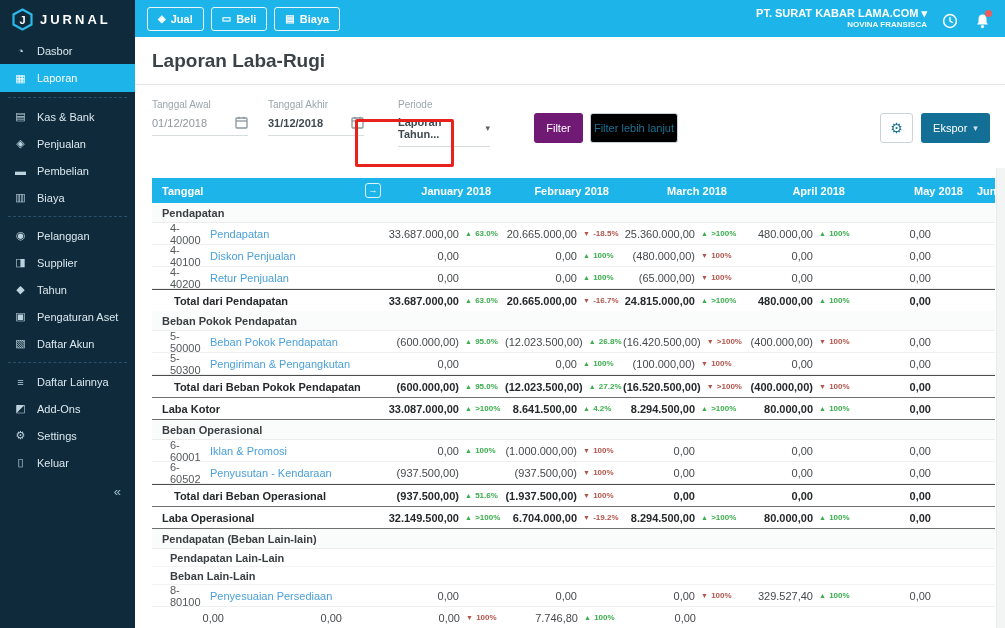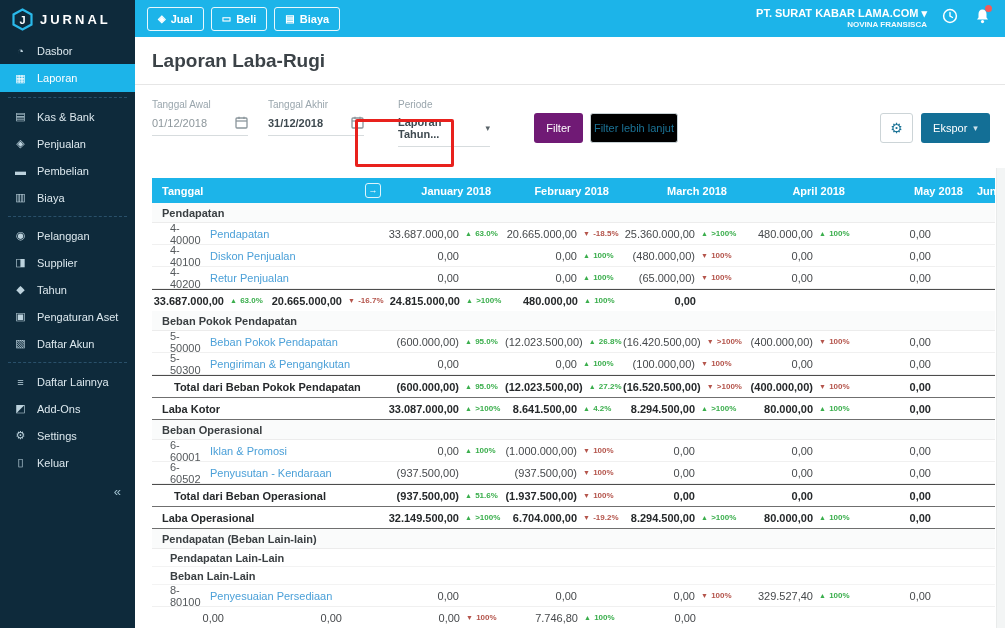--- a/index.html
+++ b/index.html
@@ -13,21 +13,21 @@
   .sb-item.active { background:#1cb4e9; color:#fff; height:28px; }
   .sb-ico { width:17px; margin-right:8px; font-size:11px; color:#bcd2dd; text-align:center; }
   .sb-item.active .sb-ico { color:#fff; }
   .sb-divider { border-top:1px dashed #29506a; margin:5px 8px; }
   .sb-collapse { text-align:right; padding:8px 14px 0 0; color:#9fc0cf; font-size:13px; cursor:pointer; }
 
   
   .topbar { position:absolute; left:135px; top:0; right:0; height:37px; background:#1cb4e9; display:flex; align-items:center; padding:0 14px 0 12px; z-index:9; }
   .tb-btn { display:inline-flex; align-items:center; gap:5px; border:1px solid rgba(255,255,255,.9); border-radius:3px; color:#fff; font-size:11px; font-weight:bold; height:24px; padding:0 10px; margin-right:7px; background:transparent; cursor:pointer; }
   .tb-btn .g { font-size:10px; }
-  .tb-right { margin-left:auto; display:flex; align-items:flex-start; gap:14px; }
+  .tb-right { margin-left:auto; display:flex; align-items:flex-end; gap:14px; }
   .tb-company { text-align:right; color:#fff; line-height:1.25; cursor:pointer; }
   .tb-company .co { font-size:11px; font-weight:bold; }
   .tb-company .us { font-size:8px; font-weight:bold; opacity:.95; }
   .tb-ico { position:relative; width:18px; height:18px; display:flex; align-items:center; justify-content:center; cursor:pointer; }
   .red-dot { position:absolute; top:-2px; right:-1px; width:7px; height:7px; border-radius:50%; background:#f05b5b; }
 
   
   .content { position:absolute; left:135px; top:37px; right:0; bottom:0; background:#fff; overflow:hidden; }
   .right-gutter { position:absolute; right:0; top:131px; bottom:0; width:9px; background:#f3f5f5; border-left:1px solid #e9ebeb; }
   .title-row { padding:13px 15px 12px 17px; border-bottom:1px solid #e6e6e6; }
@@ -340,20 +340,23 @@
           <div class="c-val">
             <span class="num">0,00</span>
             <span class="badge"></span>
           </div>
           <div class="c-val">
             <span class="num"></span>
             <span class="badge"></span>
           </div>
         </div>
         <div class="trow total">
+          <div class="c-label">
+            <span>Total dari Pendapatan</span>
+          </div>
           <div class="c-val">
             <span class="num">33.687.000,00</span>
             <span class="badge up"><span class="tri">▲</span> 63.0%</span>
           </div>
           <div class="c-val">
             <span class="num">20.665.000,00</span>
             <span class="badge down"><span class="tri">▼</span> -16.7%</span>
           </div>
           <div class="c-val">
             <span class="num">24.815.000,00</span>

